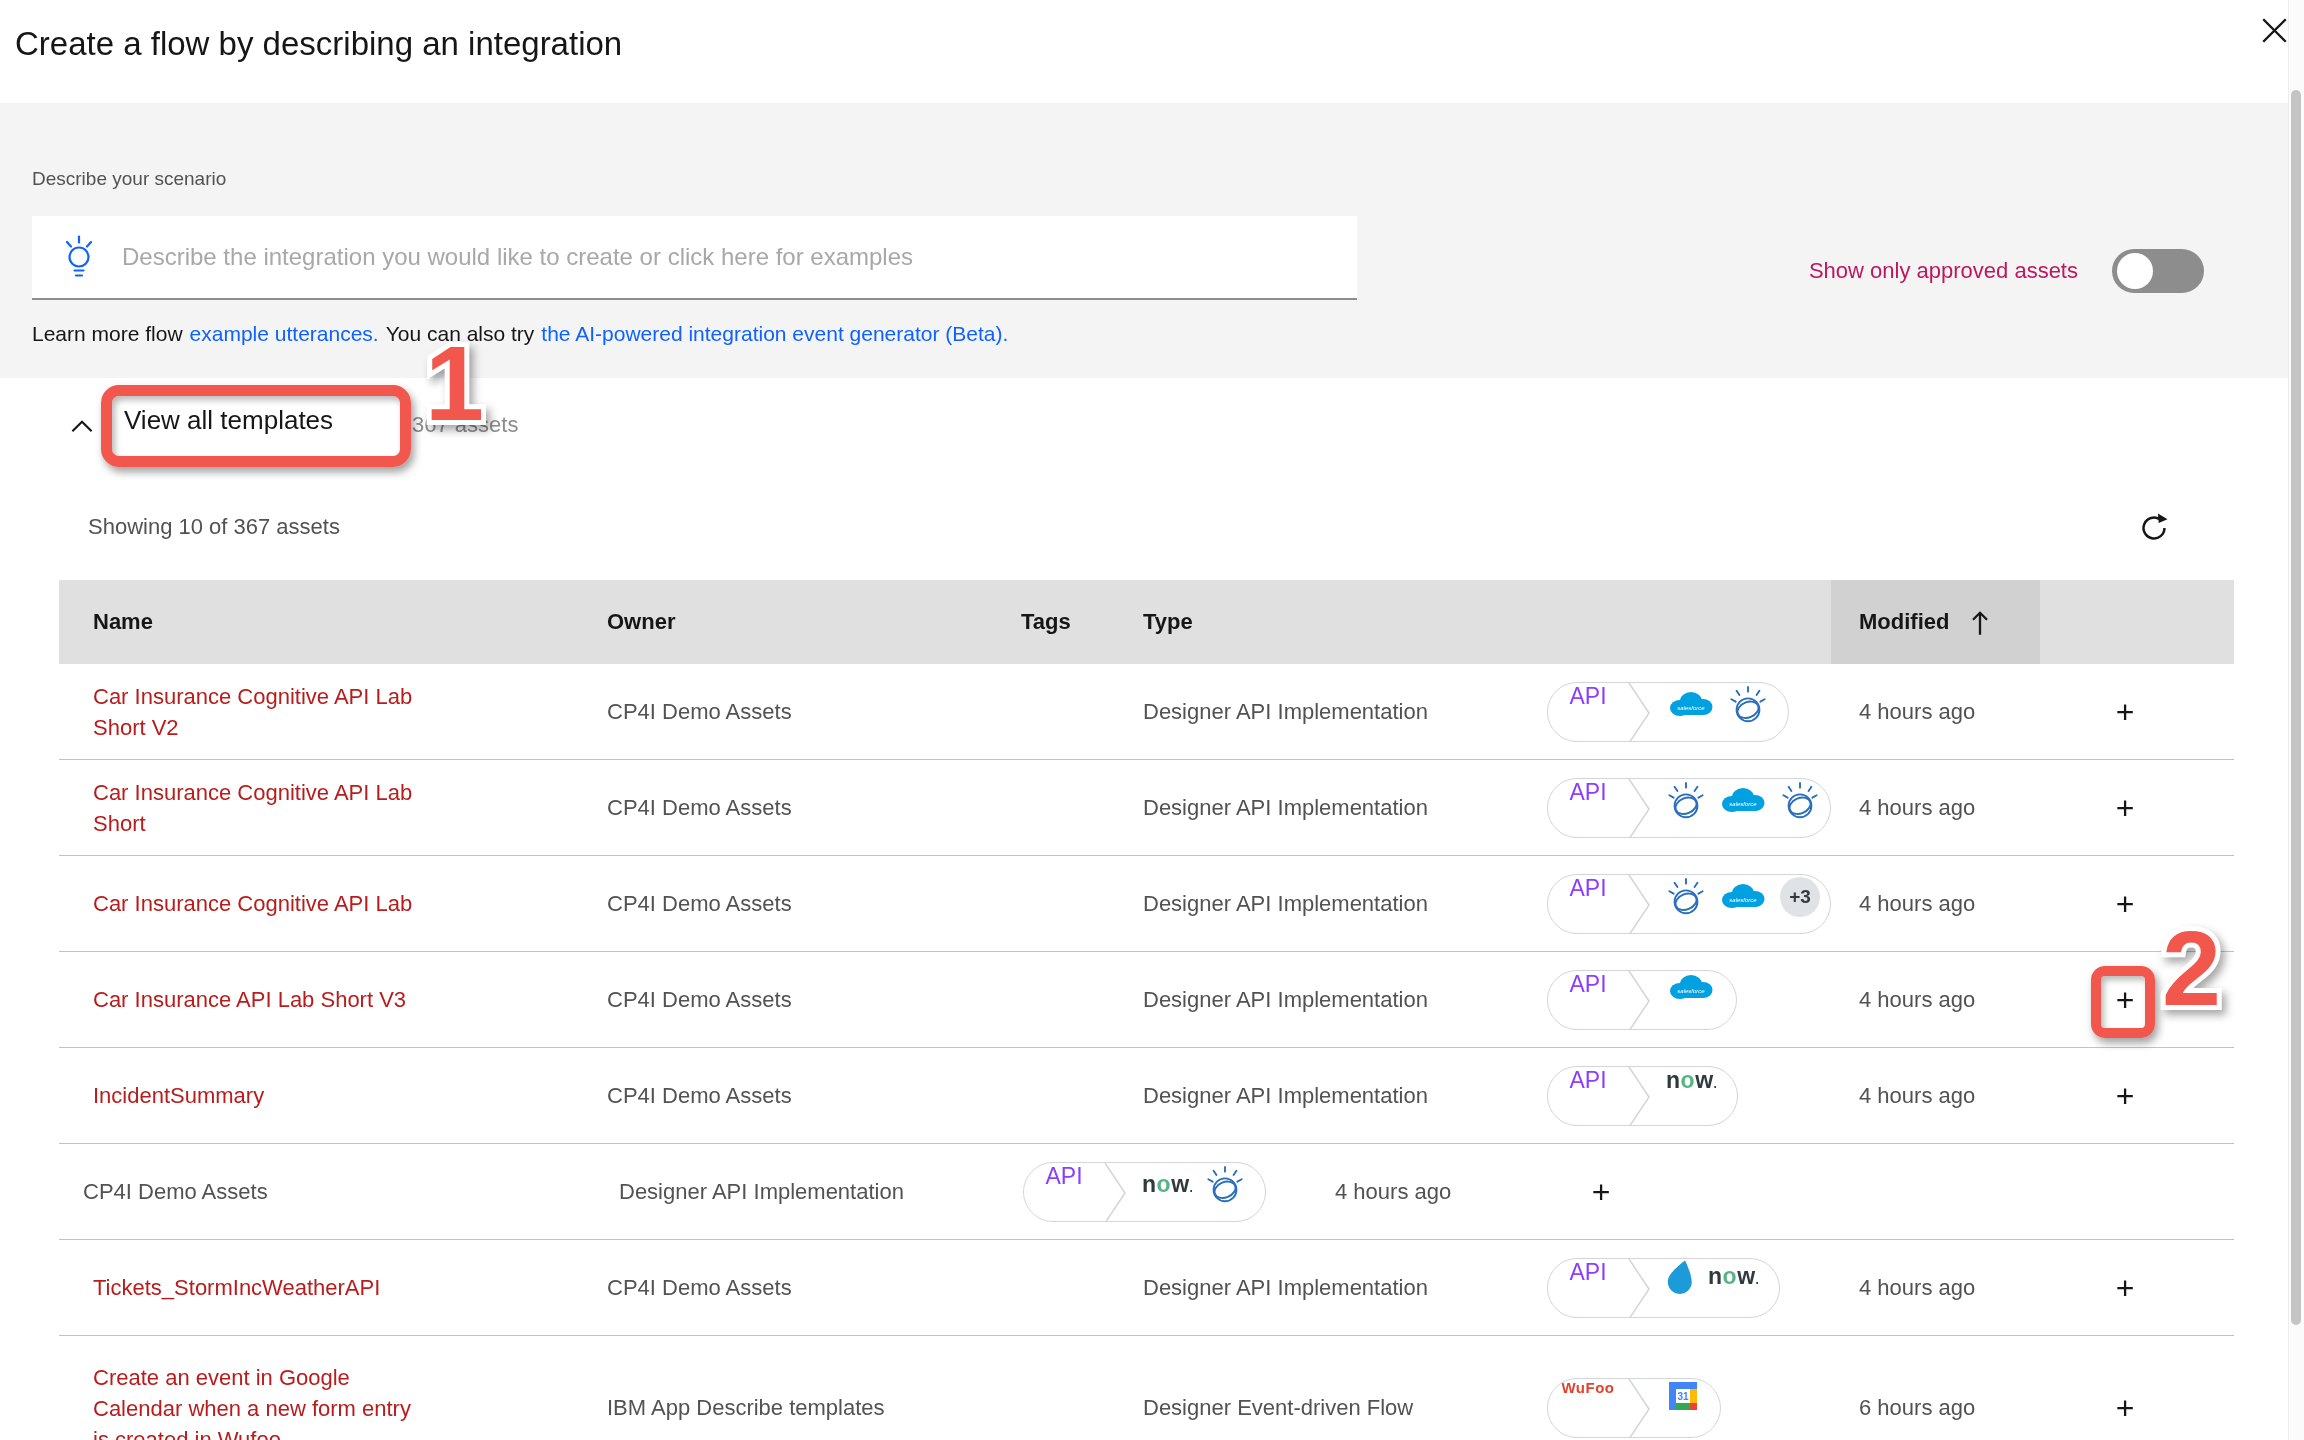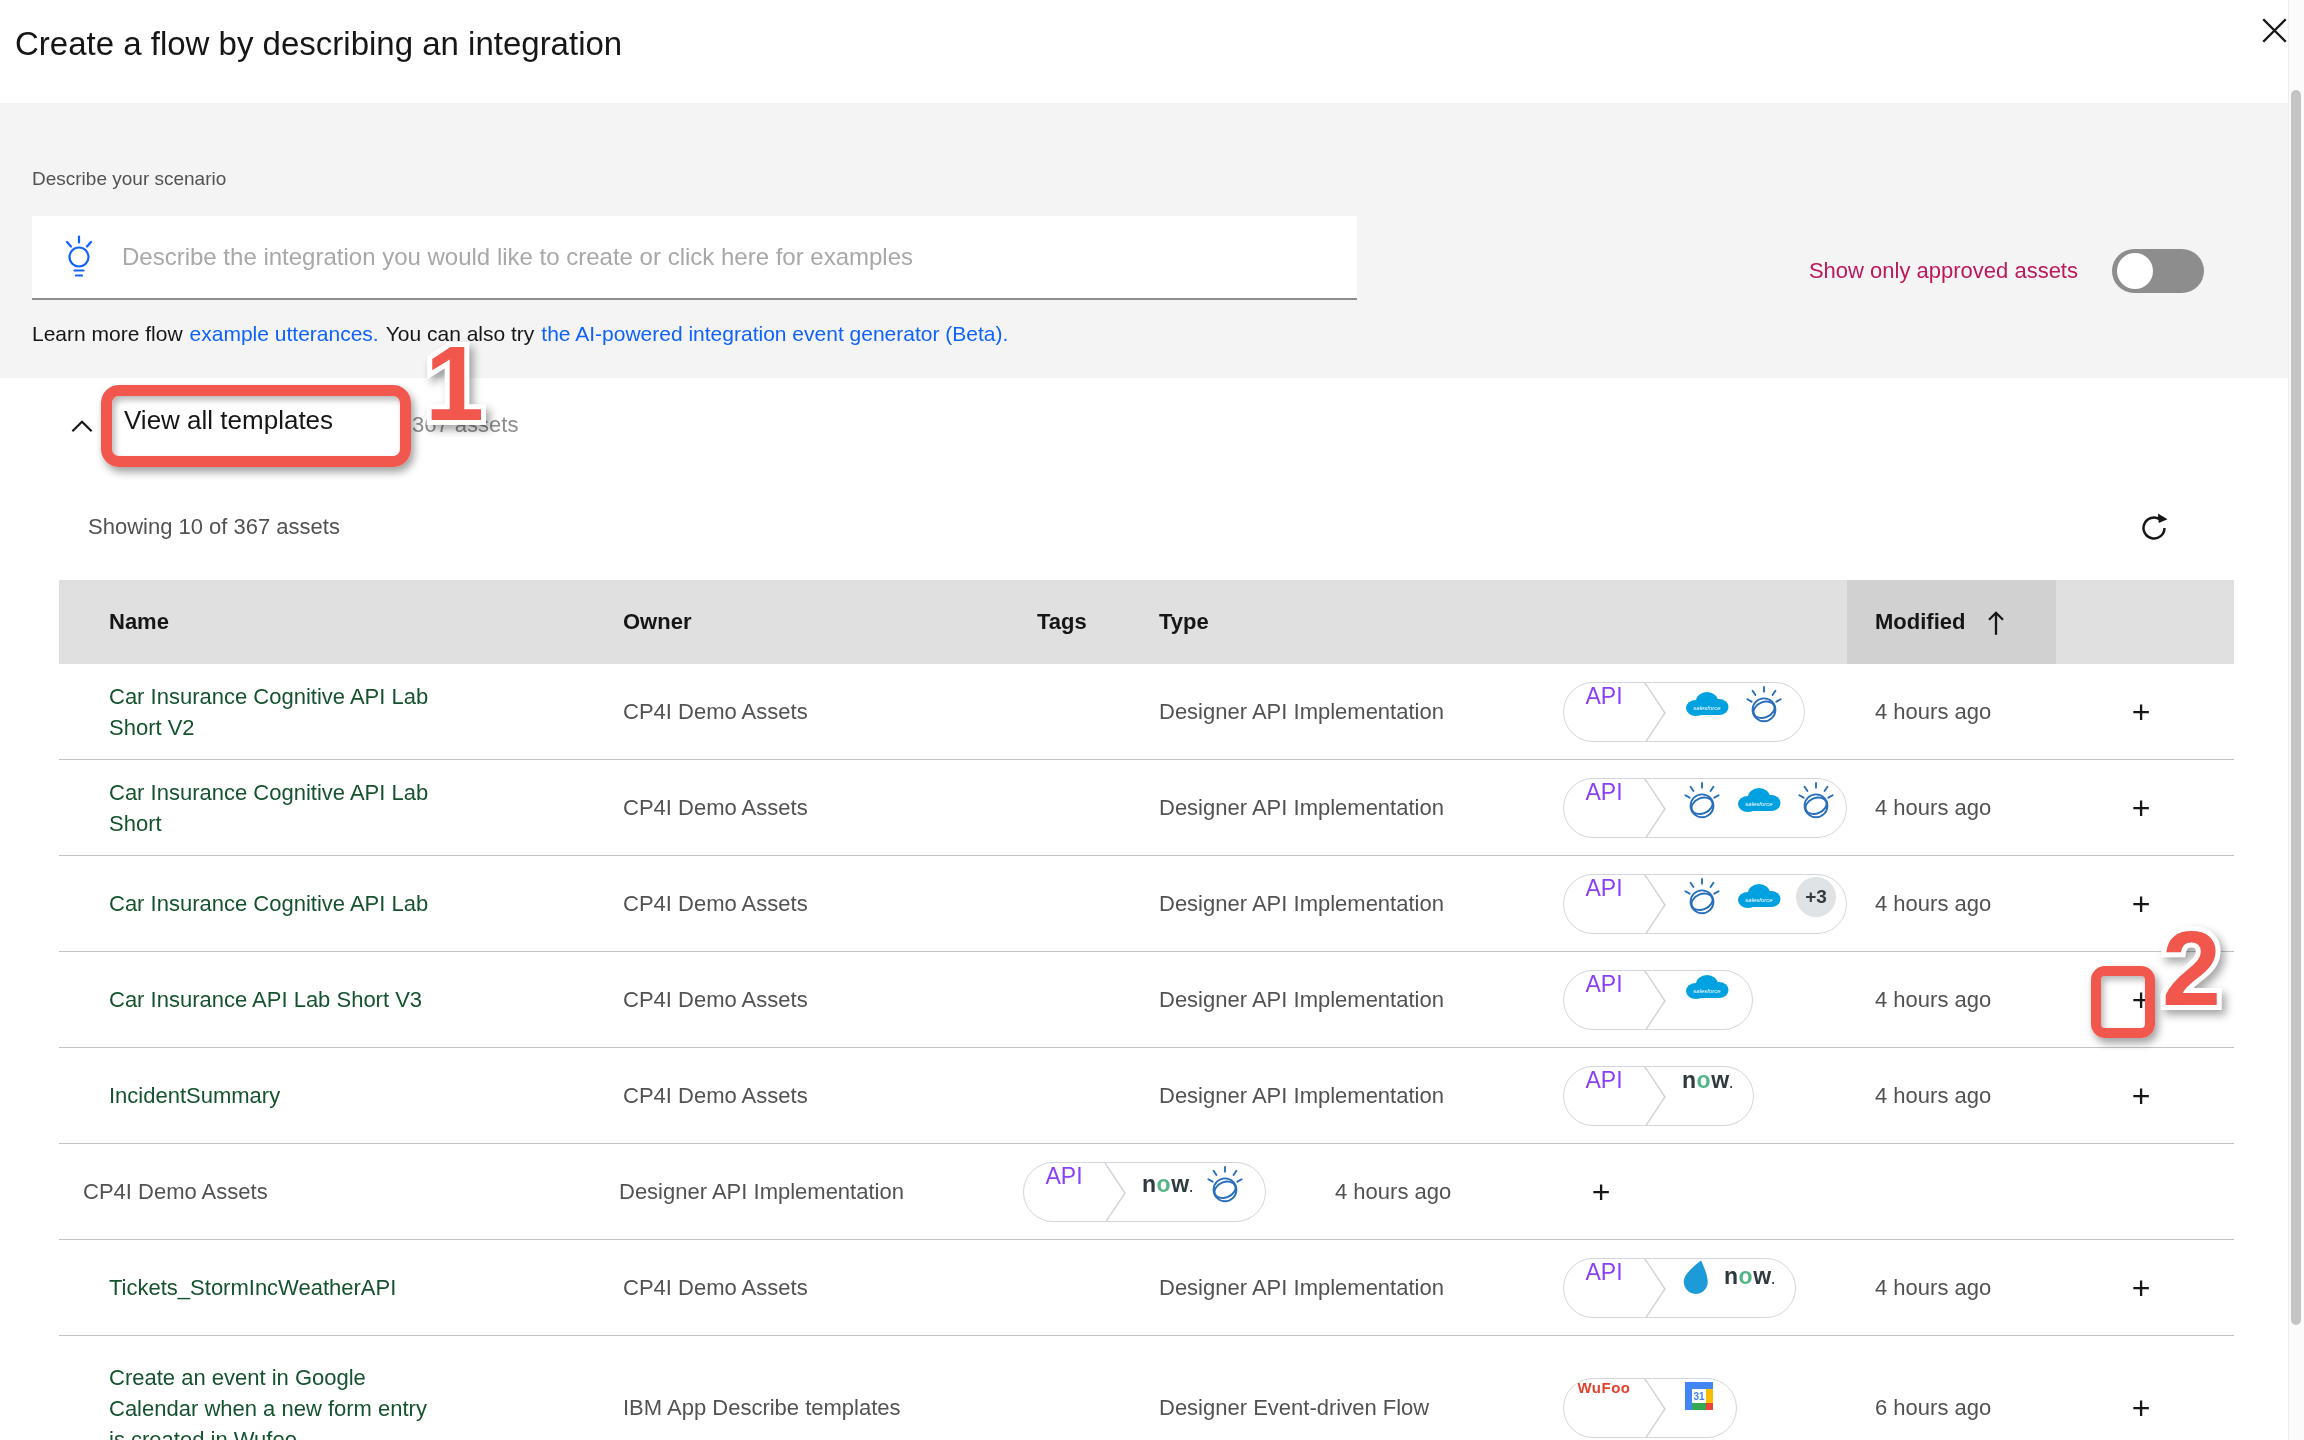--- a/index.html
+++ b/index.html
@@ -30,30 +30,30 @@
   .chevron-btn { position:absolute; left:62px; top:10px; width:40px; height:40px; background:none; border:none; cursor:pointer; display:flex; align-items:center; justify-content:center; }
   .accordion-title { position:absolute; left:124px; top:9px; font-size:26px; color:#161616; cursor:pointer; white-space:nowrap; }
   .asset-count { position:absolute; left:412px; top:16px; font-size:22px; color:#8d8d8d; white-space:nowrap; }
   .showing-line { position:absolute; left:88px; top:514px; font-size:22px; color:#525252; }
   .refresh-btn { position:absolute; left:2130px; top:504px; width:48px; height:48px; background:none; border:none; cursor:pointer; display:flex; align-items:center; justify-content:center; }
   
   .asset-table { position:absolute; left:59px; top:580px; width:2175px; }
   .tr { display:flex; width:2175px; align-items:center; }
   .thead { height:84px; background:#e0e0e0; font-weight:700; font-size:22px; color:#161616; }
   .td, .th { flex:0 0 auto; display:flex; align-items:center; }
-  .col-name { width:524px; padding-left:34px;margin-left:16px; }
+  .col-name { width:524px; padding-left:34px; }
   .col-owner { width:414px; padding-left:24px; }
   .col-tags { width:122px; padding-left:24px; }
   .col-type { width:712px; padding-left:24px; }
   .col-modified { width:209px; padding-left:28px; }
   .col-actions { width:170px; justify-content:center; }
   .th-modified { background:#d1d1d1; height:84px; gap:20px; }
   .row { min-height:96px; border-bottom:1px solid #c2c2c2; background:#fff; font-size:22px; color:#525252; }
   .row:last-child { border-bottom:none; min-height:144px; }
-  .name-link { color:#14532d; text-decoration:none; max-width:330px; line-height:31px; cursor:pointer; }
+  .name-link { color:#b91c1c; text-decoration:none; max-width:330px; line-height:31px; cursor:pointer; }
   .type-text { flex:0 0 404px; }
   .pill { display:inline-flex; align-items:flex-start; height:60px; border:1.5px solid #d2d5d9; border-radius:31px; background:#fff; overflow:hidden; }
   .seg-first { width:80px; display:flex; align-items:center; justify-content:center; flex:0 0 auto; }
   .seg-api { color:#8a3ffc; font-size:23px; }
   .seg-wufoo { color:#e2432e; font-size:15px; font-weight:700; letter-spacing:0.5px; }
   .pill-divider { flex:0 0 auto; display:block; }
   .pill-icons { display:flex; align-items:center; gap:12px; padding:0 20px 0 14px; }
   .seg-now { font-size:23px; font-weight:700; color:#2f3a3e; letter-spacing:0.5px; }
   .now-o { color:#55b585; }
   .now-dot { font-size:12px; vertical-align:baseline; }

